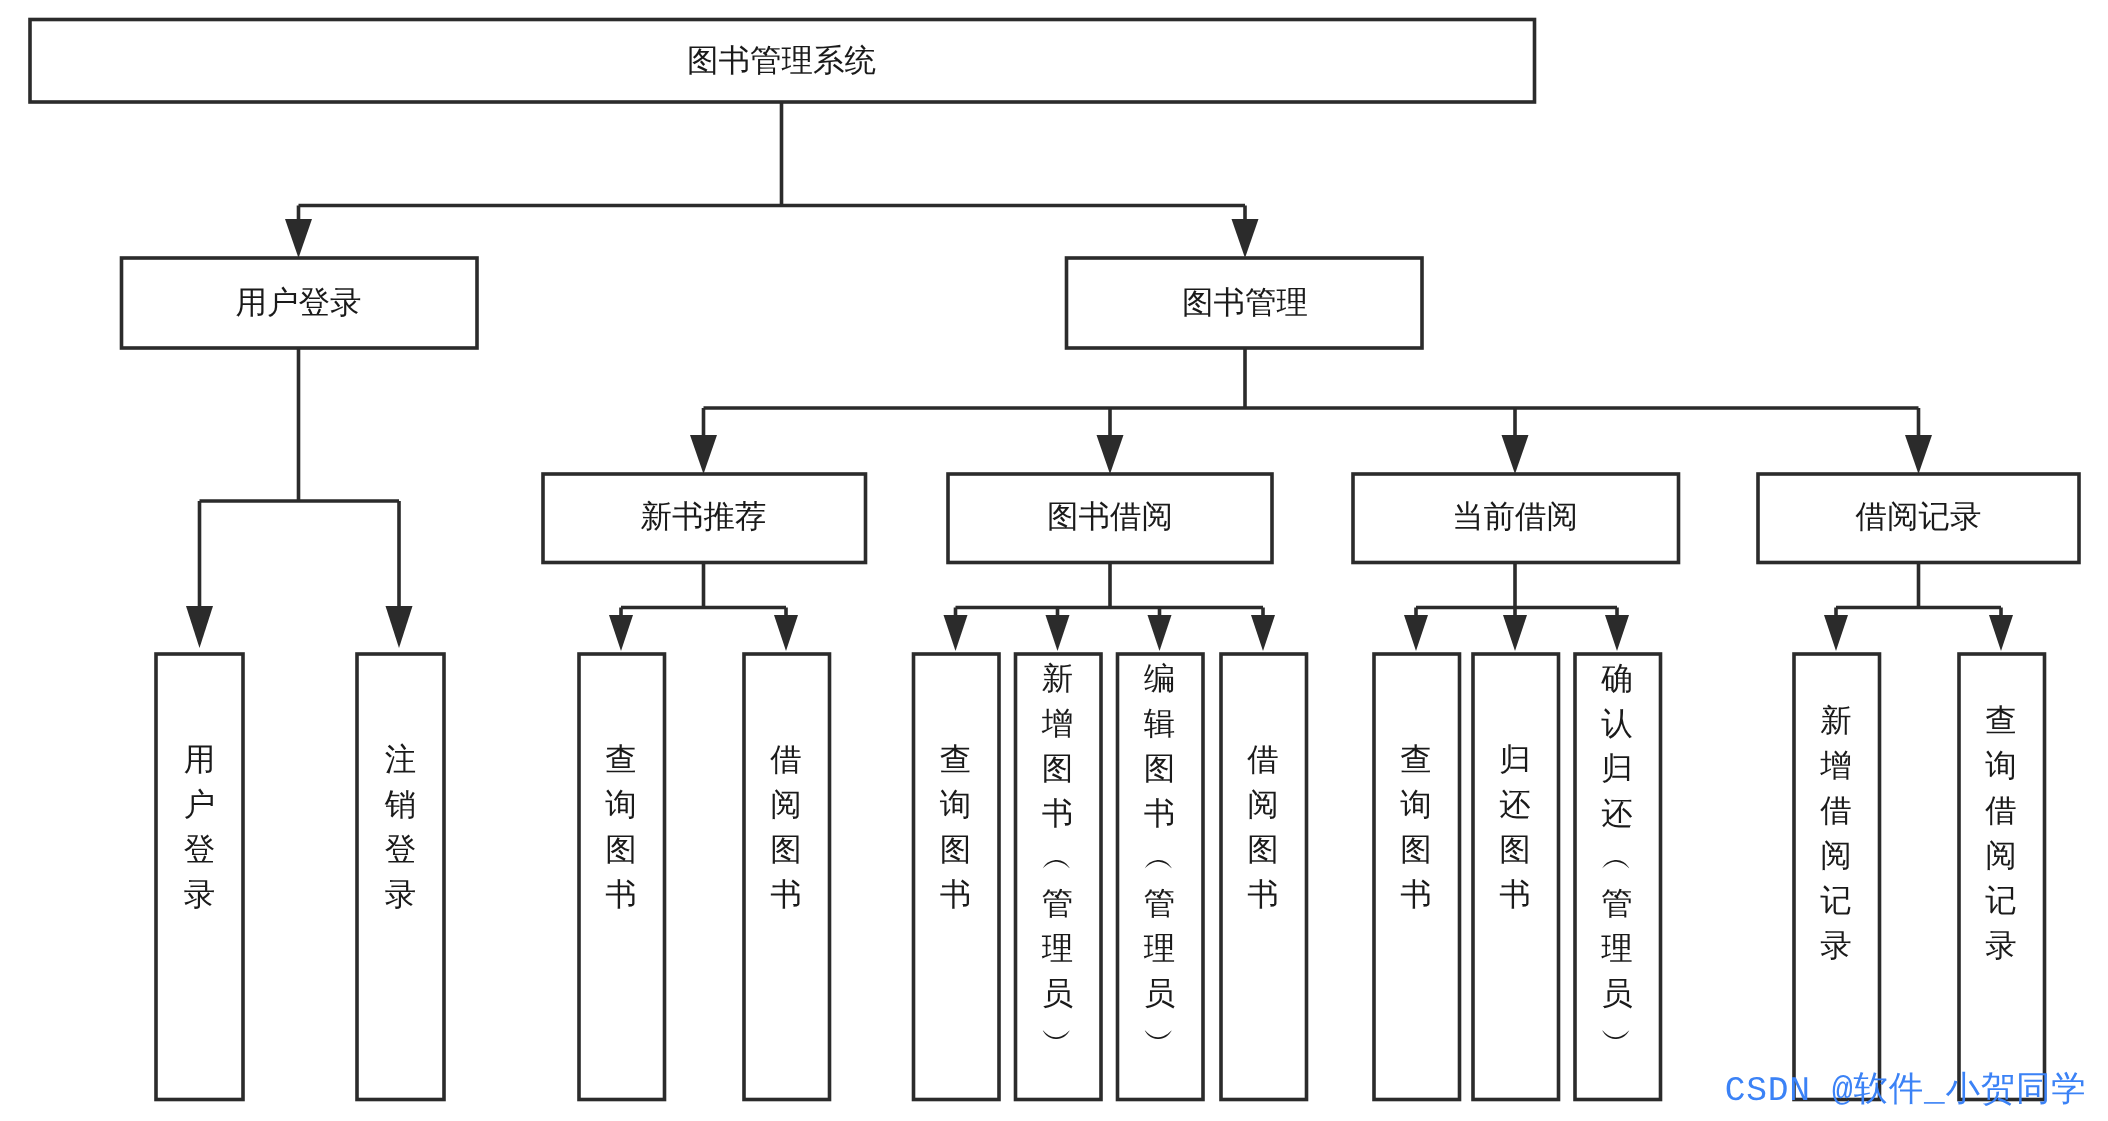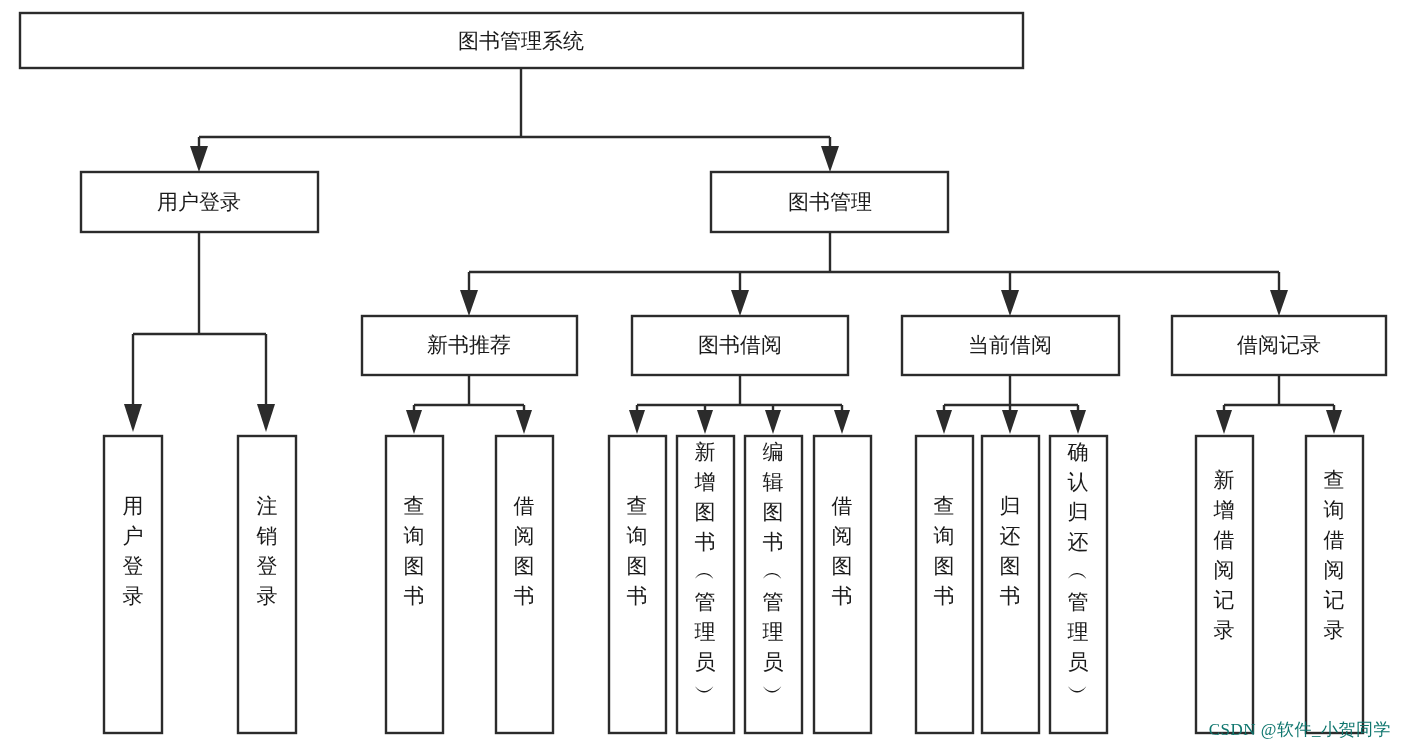--- a/index.html
+++ b/index.html
@@ -50,23 +50,23 @@
   .node-label-vertical {
     fill: #1a1a1a;
     font-family: "Liberation Sans", "DejaVu Sans", sans-serif;
     font-size: 21px;
     text-anchor: middle;
   }
   .watermark {
     position: absolute;
     right: 14px;
     bottom: 6px;
-    font-family: Liberation Serif, serif;
-    font-size: 17px;
-    color: #0f766e;
+    font-family: Liberation Mono, monospace;
+    font-size: 23px;
+    color: #3b82f6;
     letter-spacing: 0.5px;
     white-space: nowrap;
     pointer-events: none;
   }
 </style>
 </head>
 <body>
 
 <div id="diagram-root">
 

